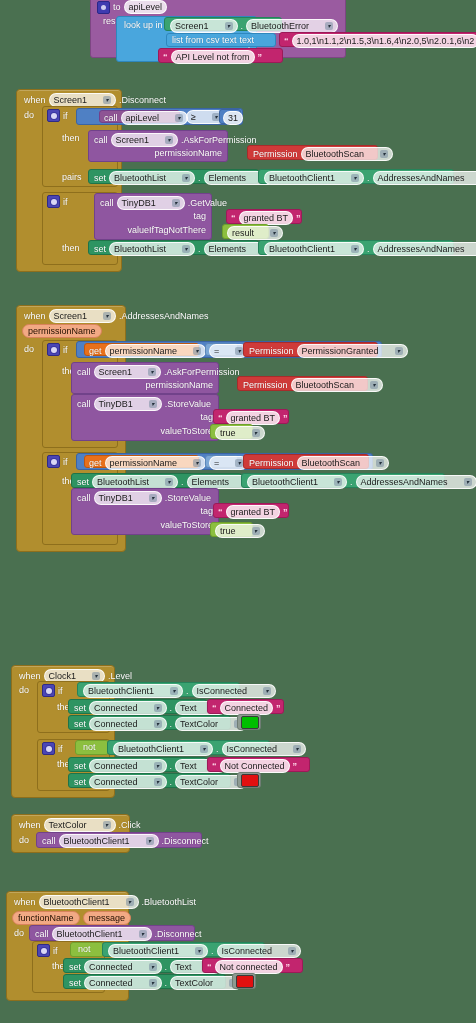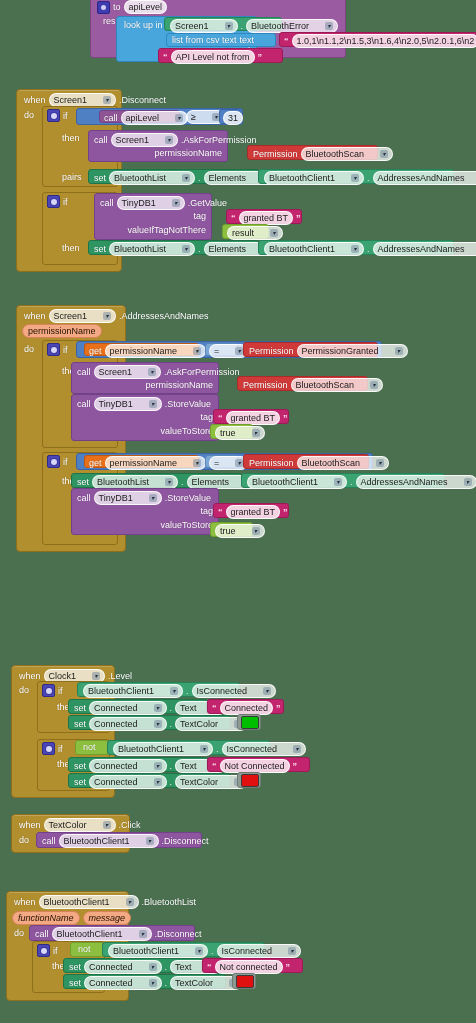--- a/index.html
+++ b/index.html
@@ -650,21 +650,21 @@
 
   <div class="blk hat" style="left:6px;top:891px;width:123px;height:110px;border-radius:4px;"></div>
   <div class="row" style="position:absolute;left:14px;top:895px;">
     <span class="lbl">when</span>
     <span class="fld">
       <span>BluetoothClient1</span>
         <i class="car"></i>
     </span>
     <span class="lbl">.BluetoothList</span>
   </div>
-  <div class="row" style="position:absolute;left:12px;top:911px;font-style:italic;">
+  <div class="row" style="position:absolute;left:12px;top:911px;">
     <span class="param">functionName</span>
     <span class="param">message</span>
   </div>
   <span class="lbl" style="position:absolute;left:14px;top:928px;">do</span>
 
   <div class="blk callp" style="left:29px;top:925px;width:166px;height:16px;">
     <div class="row" style="position:absolute;left:5px;top:1px;">
       <span class="lbl">call</span>
       <span class="fld">
         <span>BluetoothClient1</span>

